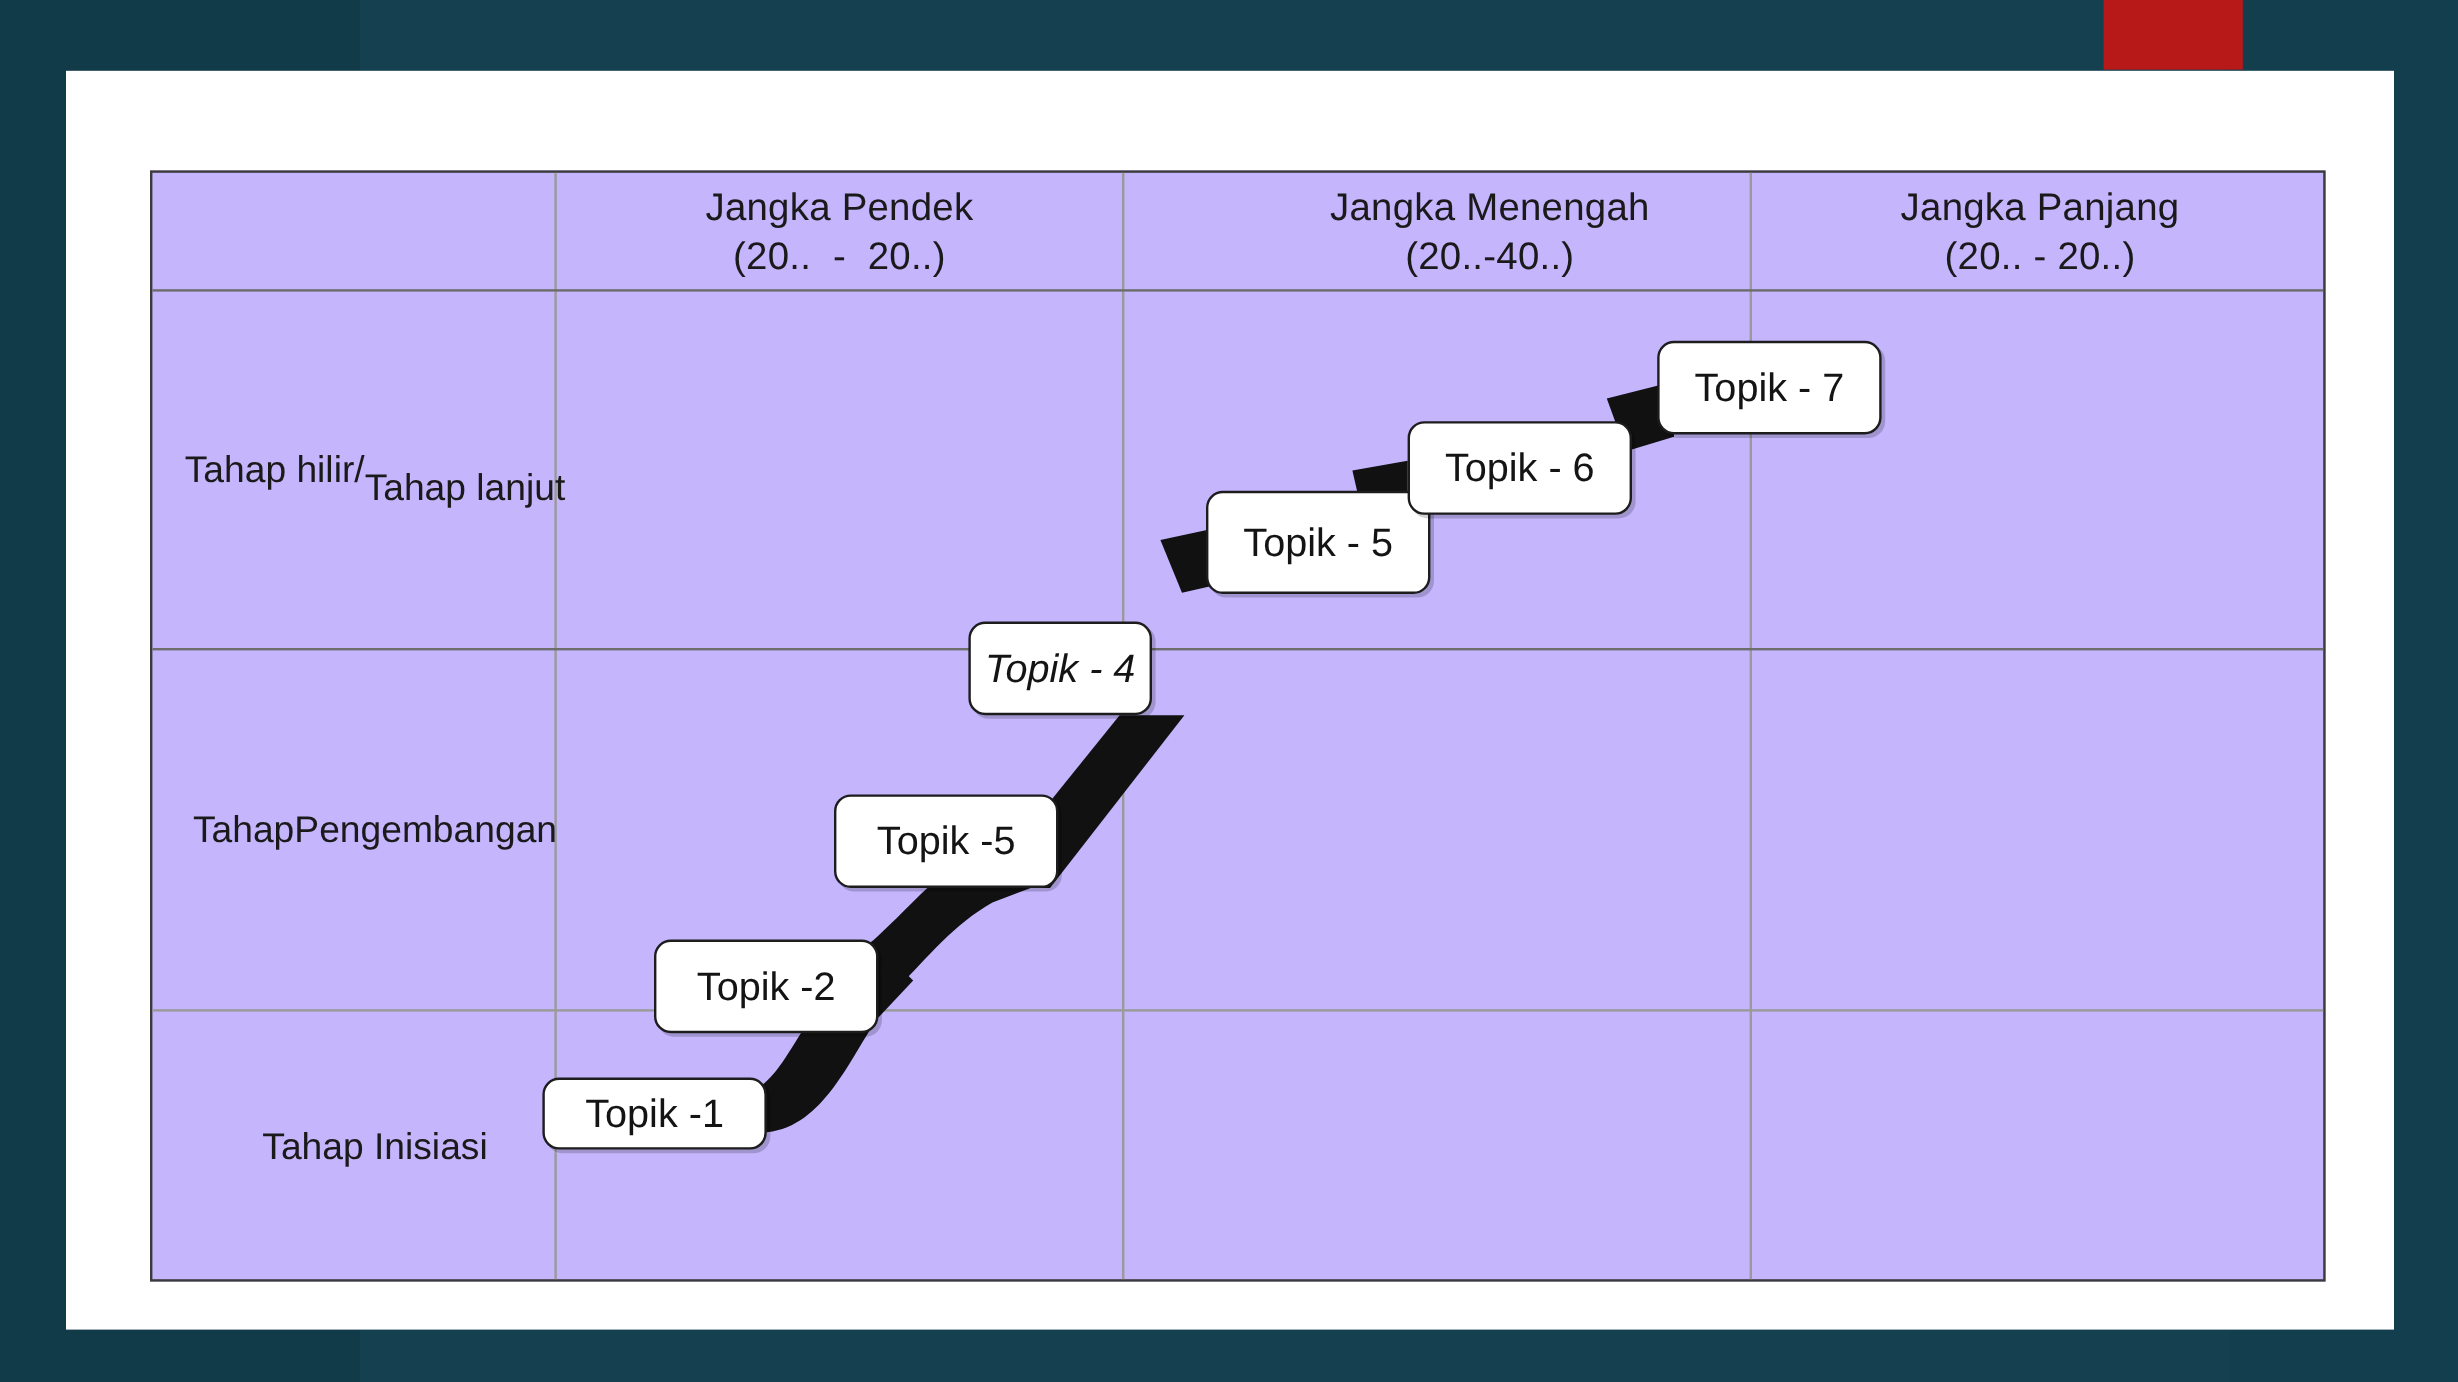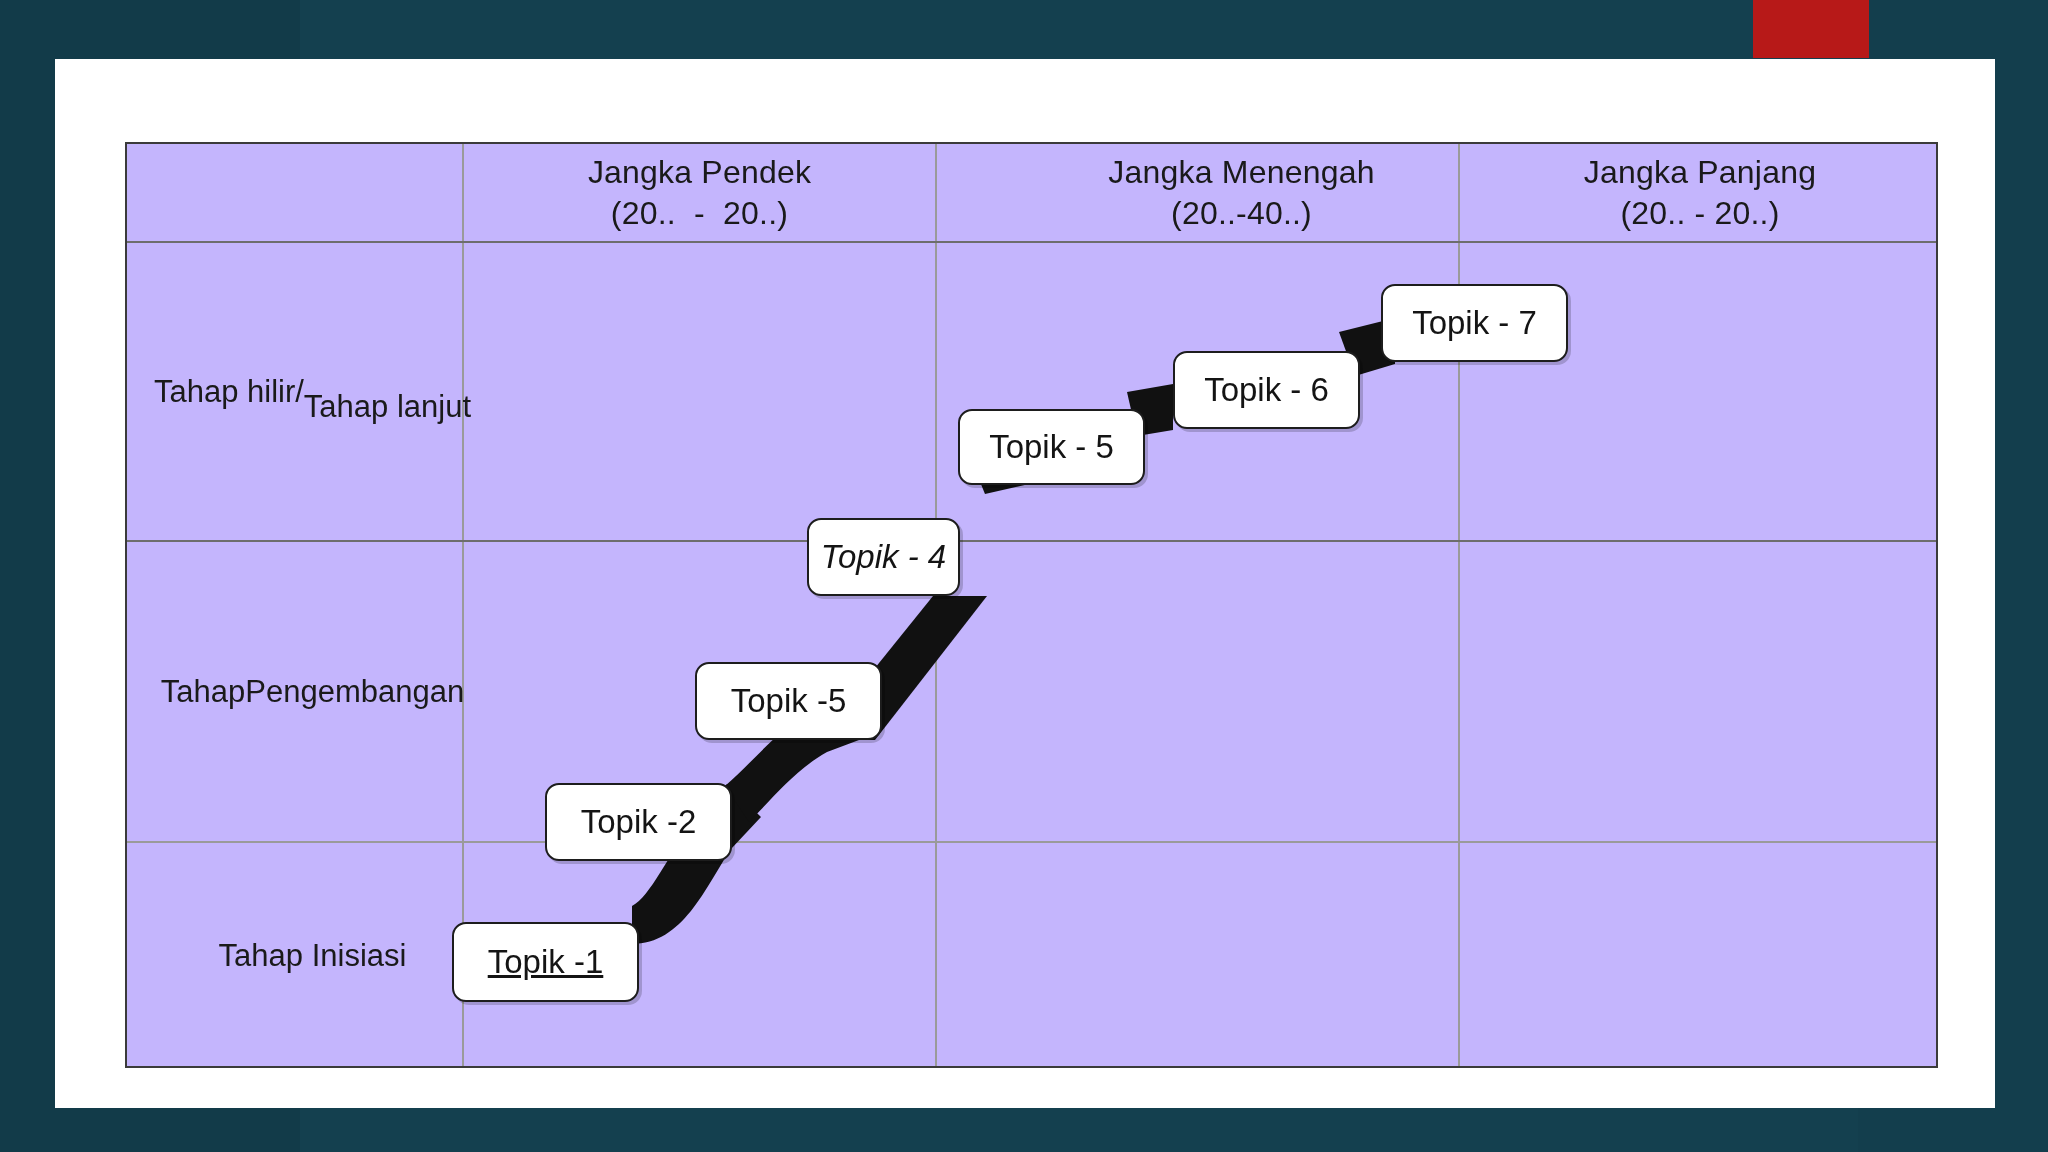--- a/index.html
+++ b/index.html
@@ -144,25 +144,25 @@
     border-radius: 14px;
     display: flex;
     align-items: center;
     justify-content: center;
     font-size: 33px;
     color: #141414;
     box-shadow: 3px 3px 0 rgba(0,0,0,0.18);
     white-space: pre;
   }
 
-  .t1 { left: 325px;  top: 778px; width: 187px; height: 80px; text-decoration: underline; }
+  .t1 { left: 325px;  top: 754px; width: 187px; height: 60px; }
   .t2 { left: 418px;  top: 639px; width: 187px; height: 78px; }
   .t3 { left: 568px;  top: 518px; width: 187px; height: 78px; }
   .t4 { left: 680px;  top: 374px; width: 153px; height: 78px; font-style: italic; }
-  .t5 { left: 831px;  top: 265px; width: 187px; height: 76px; text-align: right; }
+  .t5 { left: 878px;  top: 265px; width: 187px; height: 86px; text-align: right; }
   .t6 { left: 1046px; top: 207px; width: 187px; height: 78px; }
   .t7 { left: 1254px; top: 140px; width: 187px; height: 78px; }
 </style>
 </head>
 <body>
 
 <div class="slide">
 
   <div class="bg-shade-left"></div>
   <div class="bg-shade-right"></div>

